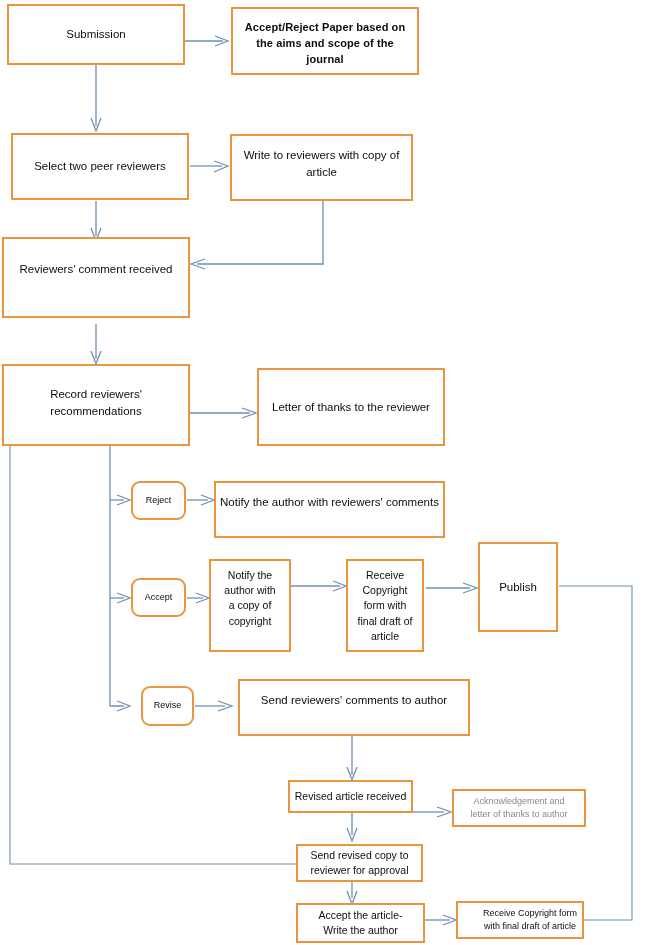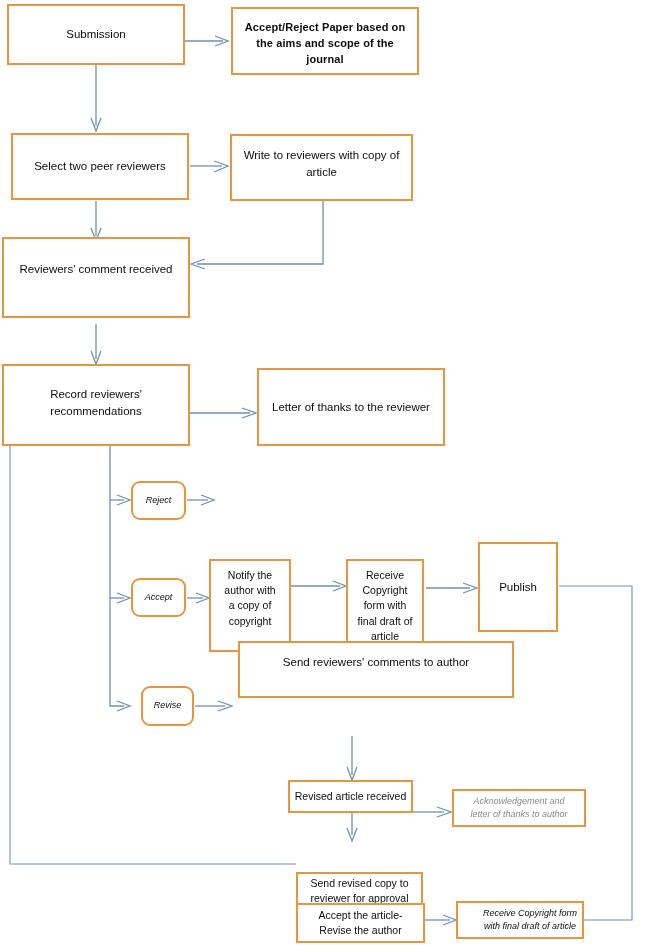--- a/index.html
+++ b/index.html
@@ -33,21 +33,21 @@
     border-radius: 9px;
   }
   .node .txt {
     display: block;
     width: 100%;
     white-space: pre-line;
   }
   
   .fs-big   { font-size: 11.5px; }
   .fs-mid   { font-size: 10.5px; }
-  .fs-small { font-size: 9px; font-style: italic; }
+  .fs-small { font-size: 9px; }
   .fs-tiny  { font-size: 11px; font-weight: 600; letter-spacing: .1px; }
   .grey .txt { color: #8a8a8a; }
 
   
   .top-text { align-items: flex-start; padding-top: 7px; }
   .top-text-2 { align-items: flex-start; padding-top: 11px; }
 
   svg#wires {
     position: absolute;
     left: 0; top: 0;
@@ -160,20 +160,23 @@
   </div>
 
   <div class="node fs-big" style="left:257px; top:368px; width:188px; height:78px;justify-content:center;">
     <span class="txt">Letter of thanks to the reviewer</span>
   </div>
 
   <div class="node rounded fs-small" style="left:131px; top:481px; width:55px; height:39px;">
     <span class="txt">Reject</span>
   </div>
 
+  <div class="node fs-big top-text-2" style="left:214px; top:481px; width:231px; height:57px;">
+    <span class="txt">Notify the author with reviewers' comments</span>
+  </div>
 
   <div class="node rounded fs-small" style="left:131px; top:578px; width:55px; height:39px;">
     <span class="txt">Accept</span>
   </div>
 
   <div class="node fs-mid top-text" style="left:209px; top:559px; width:82px; height:93px;">
     <span class="txt">Notify the
 author with
 a copy of
 copyright</span>
@@ -188,41 +191,41 @@
   </div>
 
   <div class="node fs-big" style="left:478px; top:542px; width:80px; height:90px;">
     <span class="txt">Publish</span>
   </div>
 
   <div class="node rounded fs-small" style="left:141px; top:686px; width:53px; height:40px;">
     <span class="txt">Revise</span>
   </div>
 
-  <div class="node fs-big top-text-2" style="left:238px; top:641px; width:276px; height:57px;">
+  <div class="node fs-big top-text-2" style="left:238px; top:679px; width:232px; height:57px;">
     <span class="txt">Send reviewers' comments to author</span>
   </div>
 
   <div class="node fs-mid" style="left:288px; top:780px; width:125px; height:33px;">
     <span class="txt">Revised article received</span>
   </div>
 
   <div class="node fs-small grey" style="left:452px; top:789px; width:134px; height:38px;">
     <span class="txt">Acknowledgement and
 letter of thanks to author</span>
   </div>
 
-  <div class="node fs-mid" style="left:296px; top:872px; width:127px; height:38px;">
+  <div class="node fs-mid" style="left:296px; top:844px; width:127px; height:38px;">
     <span class="txt">Send revised copy to
 reviewer for approval</span>
   </div>
 
   <div class="node fs-mid" style="left:296px; top:903px; width:129px; height:40px;">
     <span class="txt">Accept the article-
-Revise the author</span>
+Write the author</span>
   </div>
 
   <div class="node fs-small" style="left:456px; top:901px; width:128px; height:38px;padding-left:24px;">
     <span class="txt">Receive Copyright form
 with final draft of article</span>
   </div>
 
 </div>
 
 </body></html>

